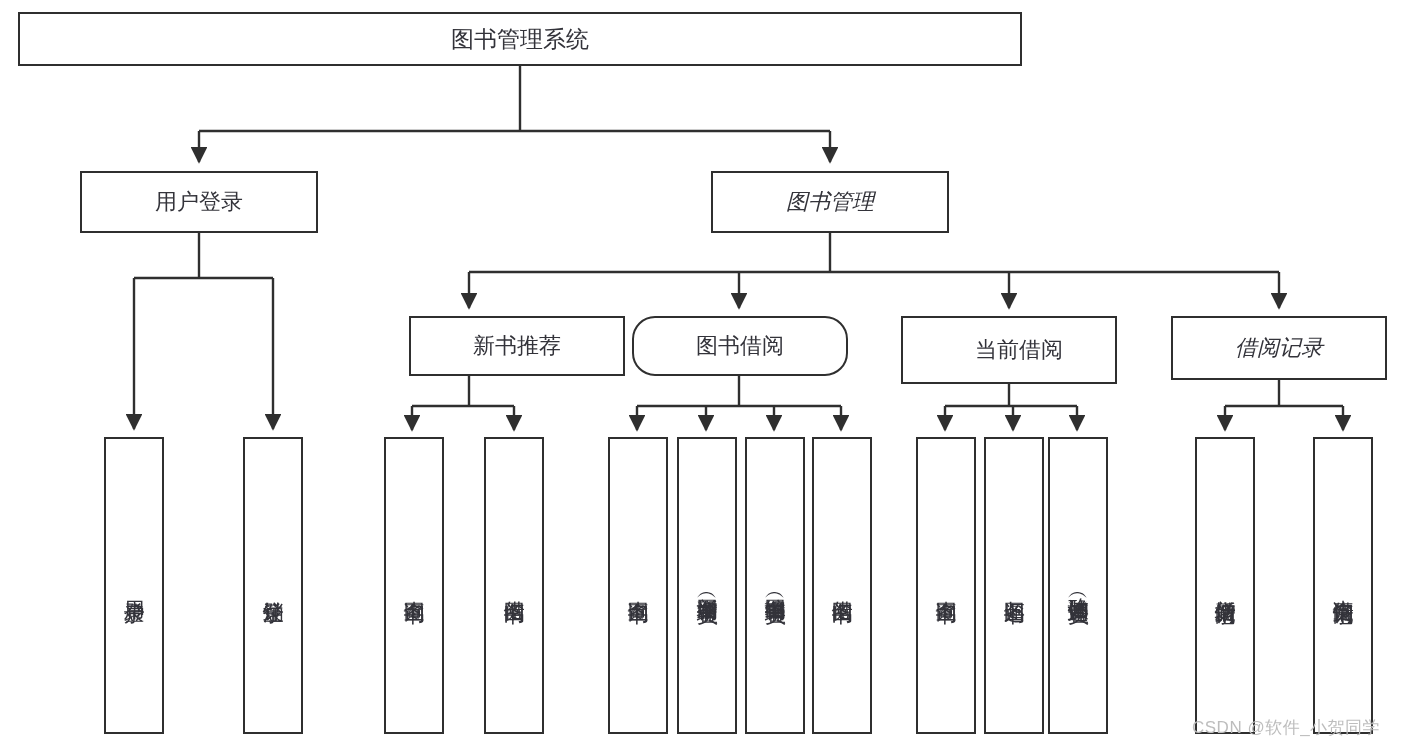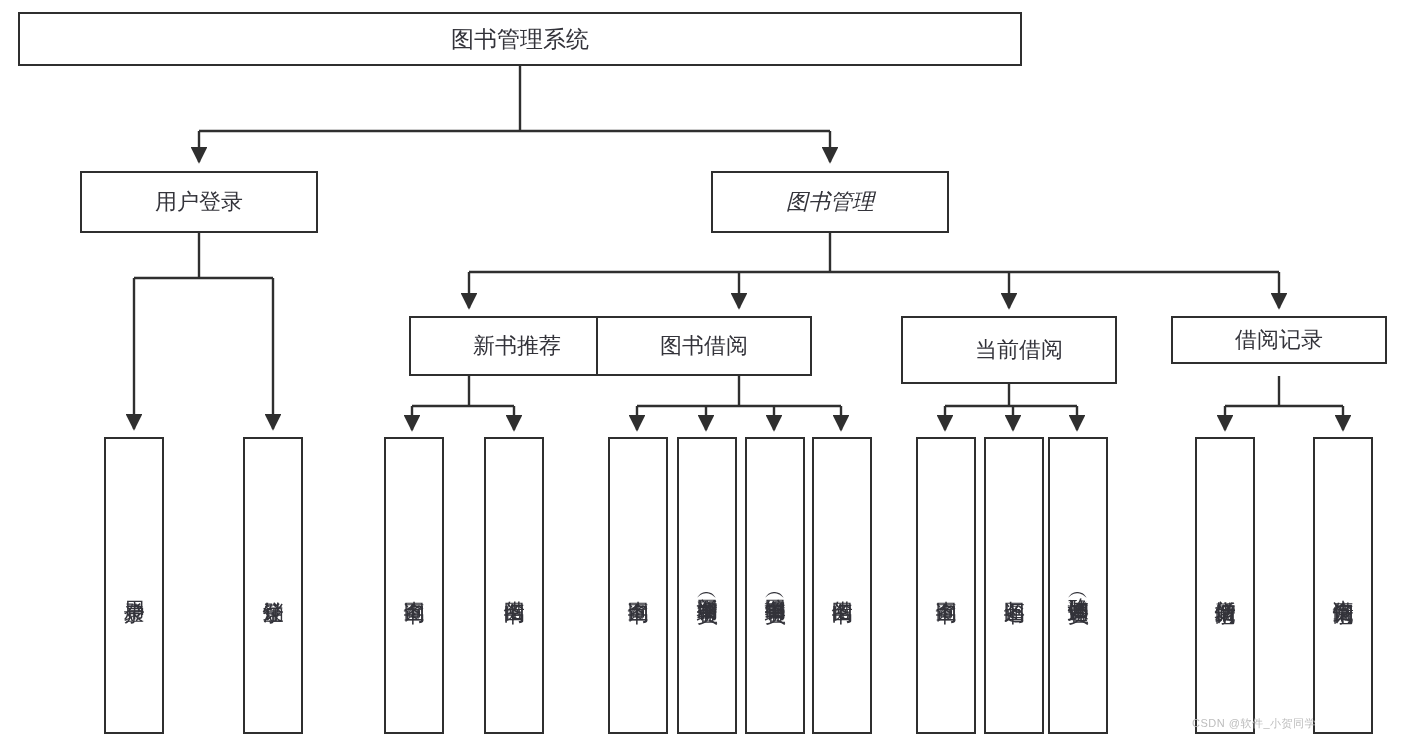--- a/index.html
+++ b/index.html
@@ -52,21 +52,21 @@
     justify-content: center;
   }
   .node.leaf .vtext {
     writing-mode: vertical-rl;
     text-orientation: upright;
     white-space: nowrap;
     display: block;
   }
   .watermark {
     position: absolute;
-    font-size: 11px;
+    font-size: 17px;
     color: #bdbdbd;
     white-space: nowrap;
     letter-spacing: 0.5px;
   }
 </style>
 </head>
 <body>
 
 <div id="canvas">
 
@@ -127,27 +127,27 @@
   <div class="node level2" style="left:80px; top:171px; width:238px; height:62px;">
     <span>用户登录</span>
   </div>
   <div class="node level2" style="left:711px; top:171px; width:238px; height:62px;font-style:italic;">
     <span>图书管理</span>
   </div>
 
   <div class="node level2" style="left:361px; top:316px; width:216px; height:60px;margin-left:48px;">
     <span>新书推荐</span>
   </div>
-  <div class="node level2" style="left:596px; top:316px; width:216px; height:60px;">
+  <div class="node level2" style="left:632px; top:316px; width:216px; height:60px;border-radius:23px;">
     <span>图书借阅</span>
   </div>
   <div class="node level2" style="left:901px; top:316px; width:216px; height:68px;padding-left:20px;">
     <span>当前借阅</span>
   </div>
-  <div class="node level2" style="left:1171px; top:316px; width:216px; height:48px;">
+  <div class="node level2" style="left:1171px; top:316px; width:216px; height:64px;font-style:italic;">
     <span>借阅记录</span>
   </div>
 
   <div class="node leaf" style="left:104px; top:437px; width:60px; height:297px;">
     <span class="vtext">用户登录</span>
   </div>
   <div class="node leaf" style="left:243px; top:437px; width:60px; height:297px;">
     <span class="vtext">注销登录</span>
   </div>
 

